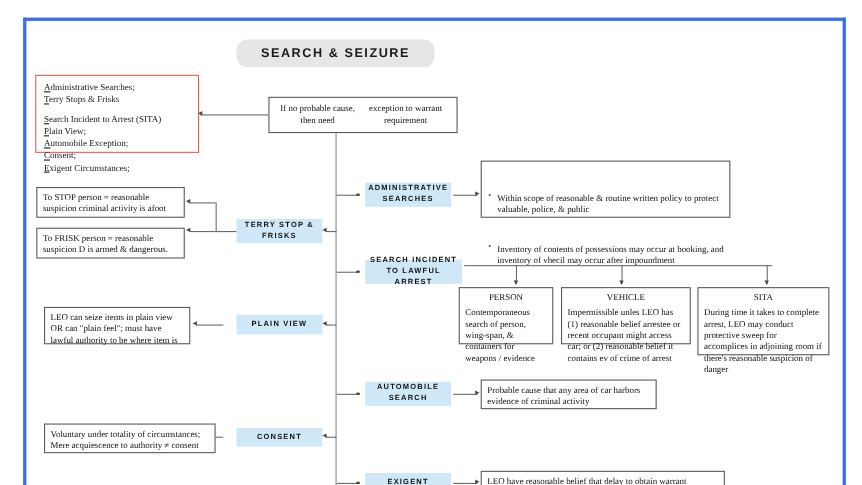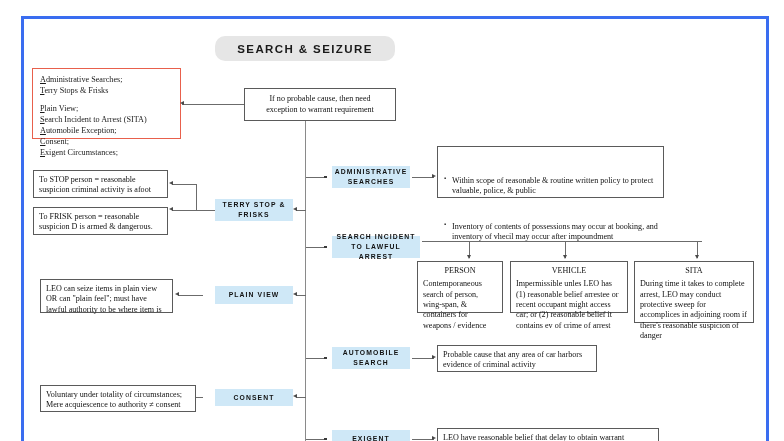--- a/index.html
+++ b/index.html
@@ -139,28 +139,28 @@
   <div class="title-banner">Search &amp; Seizure</div>
 
   <div class="exc-head">
     <span>7 Exceptions [</span><span class="pink">at space</span><span>]</span>
   </div>
 
   <div class="red-box">
     <div class="ln"><u>A</u>dministrative Searches;</div>
     <div class="ln"><u>T</u>erry Stops &amp; Frisks</div>
     <div class="gap"></div>
+    <div class="ln"><u>S</u>earch Incident to Arrest (SITA)</div>
     <div class="ln"><u>P</u>lain View;</div>
-    <div class="ln"><u>S</u>earch Incident to Arrest (SITA)</div>
     <div class="ln"><u>A</u>utomobile Exception;</div>
     <div class="ln"><u>C</u>onsent;</div>
     <div class="ln"><u>E</u>xigent Circumstances;</div>
   </div>
 
-  <div class="tbox" style="left:244px; top:88px; width:152px; height:33px; display:flex; flex-direction:column; align-items:center; justify-content:center; text-align:center;">
+  <div class="tbox" style="left:244px; top:88px; width:172px; height:33px; display:flex; flex-direction:row; align-items:center; justify-content:center; text-align:center;">
     <div>If no probable cause, then need</div>
     <div>exception to warrant requirement</div>
   </div>
 
   <div class="hline" style="left:182px; top:104px; width:62px;"></div>
   <div class="arrow-l" style="left:180px; top:101.4px;"></div>
 
   <div class="spine" style="left:305px; top:121px; height:320px;"></div>
 
   <div class="blabel" style="left:332px; top:166px; width:78px; height:22px;">Administrative Searches</div>

